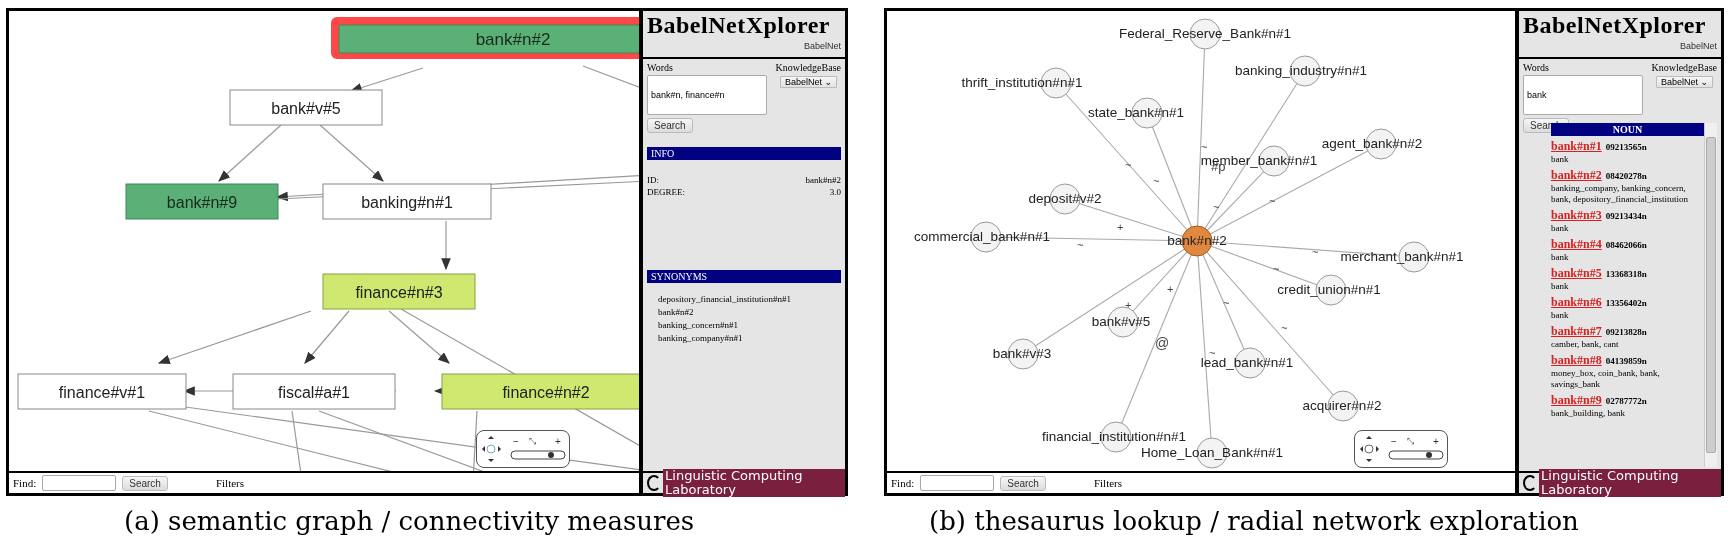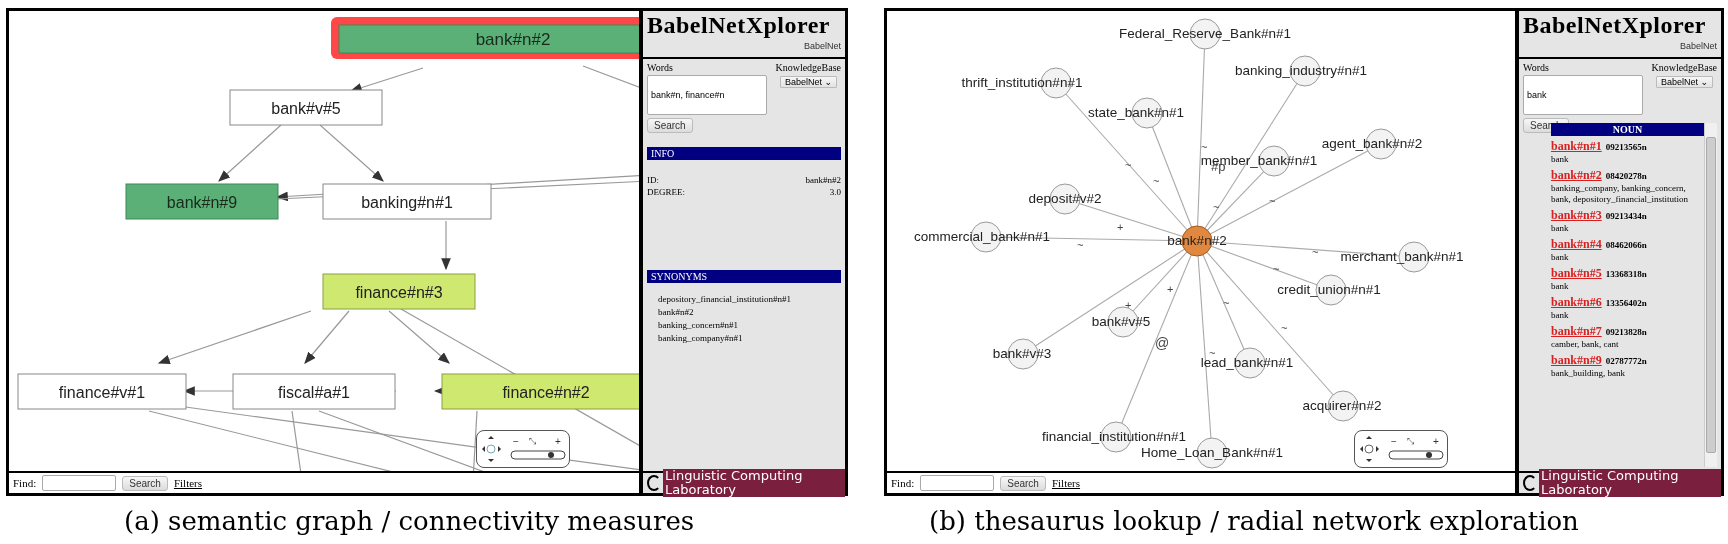--- a/index.html
+++ b/index.html
@@ -9,21 +9,21 @@
   #panel-b { left: 884px; width: 840px; }
   .canvas { position: absolute; left: 0; top: 0; bottom: 22px; overflow: hidden; background: #fff; }
   #panel-a .canvas { width: 630px; }
   #panel-b .canvas { width: 628px; }
   .canvas svg { position: absolute; left: 0; top: 0; }
   .findbar { position: absolute; left: 0; bottom: 0; height: 22px; border-top: 2px solid #000; box-sizing: border-box; font-family: "Liberation Serif", serif; font-size: 11px; display: flex; align-items: center; gap: 6px; padding-left: 4px; }
   #panel-a .findbar { width: 630px; }
   #panel-b .findbar { width: 628px; }
   .findbar input { width: 68px; height: 14px; border: 1px solid #aaa; border-radius: 2px; font-size: 10px; padding: 0 2px; }
   .btn { font-family: "Liberation Sans", sans-serif; font-size: 10px; background: linear-gradient(#f7f7f7, #dcdcdc); border: 1px solid #bbb; border-radius: 3px; padding: 1px 6px; color: #333; }
-  .link { text-decoration: underline; color: #000; cursor: pointer; }
+  .link { color: #000; cursor: pointer; margin-left: 42px; }
   .sidebar { position: absolute; top: 0; bottom: 0; border-left: 4px solid #000; box-sizing: border-box; background: #e5e5e5; font-family: "Liberation Serif", serif; }
   #panel-a .sidebar { left: 630px; right: 0; }
   #panel-b .sidebar { left: 628px; right: 0; }
   .brand { height: 46px; border-bottom: 2px solid #000; position: relative; }
   .brand-title { font-family: "Liberation Serif", serif; font-weight: bold; font-size: 24px; letter-spacing: 0.5px; position: absolute; left: 4px; top: 1px; }
   .brand-logo { position: absolute; right: 4px; top: 30px; font-family: "Liberation Sans", sans-serif; font-size: 9px; color: #333; }
   .form-row { display: flex; justify-content: space-between; font-size: 10px; padding: 3px 4px 0 4px; }
   .words-input { margin: 2px 0 0 4px; width: 112px; height: 14px; border: 1px solid #aaa; border-radius: 2px; font-family: "Liberation Sans", sans-serif; font-size: 9px; padding: 12px 3px; box-sizing: content-box; }
   .kb-select { position: absolute; right: 8px; font-family: "Liberation Sans", sans-serif; font-size: 9px; border: 1px solid #bbb; border-radius: 1px; background: linear-gradient(#f7f7f7,#e2e2e2); padding: 0 4px; }
   .search-btn { margin: 3px 0 0 4px; display: inline-block; }
@@ -286,20 +286,21 @@
 
     <div class="noun-list" style="top:112px;">
       <div class="section-header" style="margin:0 13px 0 0; text-align:center; font-weight:bold;">NOUN</div>
       <div class="noun-entry"><a class="sense-link">bank#n#1</a> <span class="offset">09213565n</span><div class="glosses">bank</div></div>
       <div class="noun-entry"><a class="sense-link">bank#n#2</a> <span class="offset">08420278n</span><div class="glosses">banking_company, banking_concern, bank, depository_financial_institution</div></div>
       <div class="noun-entry"><a class="sense-link">bank#n#3</a> <span class="offset">09213434n</span><div class="glosses">bank</div></div>
       <div class="noun-entry"><a class="sense-link">bank#n#4</a> <span class="offset">08462066n</span><div class="glosses">bank</div></div>
       <div class="noun-entry"><a class="sense-link">bank#n#5</a> <span class="offset">13368318n</span><div class="glosses">bank</div></div>
       <div class="noun-entry"><a class="sense-link">bank#n#6</a> <span class="offset">13356402n</span><div class="glosses">bank</div></div>
       <div class="noun-entry"><a class="sense-link">bank#n#7</a> <span class="offset">09213828n</span><div class="glosses">camber, bank, cant</div></div>
+      <div class="noun-entry"><a class="sense-link">bank#n#8</a> <span class="offset">04139859n</span><div class="glosses">money_box, coin_bank, bank, savings_bank</div></div>
       <div class="noun-entry"><a class="sense-link">bank#n#9</a> <span class="offset">02787772n</span><div class="glosses">bank_building, bank</div></div>
       <div class="scrollbar">
         <div class="thumb"></div>
       </div>
     </div>
 
     <div class="footer-lab">
       <span class="lab-logo"></span>
       <span class="lab-name">Linguistic Computing Laboratory</span>
     </div>

